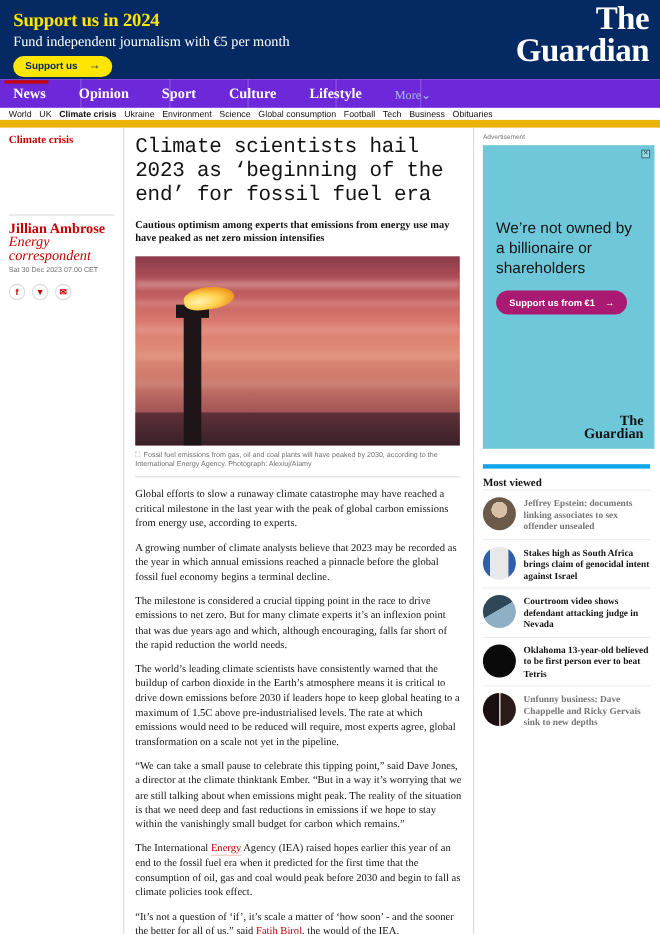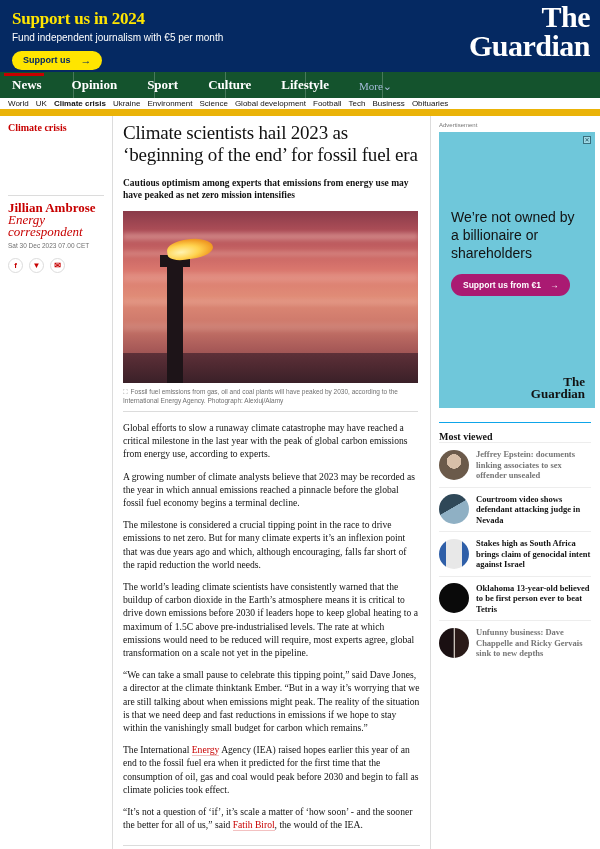--- a/index.html
+++ b/index.html
@@ -21,22 +21,22 @@
   .banner-title {
     color: #ffe500;
     font-family: "Liberation Serif", serif;
     font-weight: 700;
     font-size: 17px;
     letter-spacing: -0.2px;
     line-height: 19px;
   }
   .banner-sub {
     color: #ffffff;
-    font-family: Liberation Sans, sans-serif;
-    font-size: 10px;
+    font-family: Liberation Serif, serif;
+    font-size: 13px;
     margin-top: 4px;
     line-height: 12px;
   }
   .banner-btn {
     margin-top: 7px;
     display: inline-flex;
     align-items: center;
     gap: 10px;
     background: #ffe500;
     color: #052962;
@@ -59,21 +59,21 @@
     font-size: 30px;
     line-height: 29px;
     text-align: right;
     letter-spacing: -0.5px;
   }
   .masthead .l1 { display:block; }
   .masthead .l2 { display:block; }
 
   
   .nav {
-    background: #14532d;
+    background: #6d28d9;
     height: 26px;
     display: flex;
     align-items: flex-end;
     padding-left: 8px;
     position: relative;
   }
   .nav-item {
     color: #fff;
     font-family: "Liberation Serif", serif;
     font-weight: 700;
@@ -174,21 +174,21 @@
     display:flex; align-items:center; justify-content:center;
     color:#c70000;
     font-family:"Liberation Sans", sans-serif;
     font-size: 8px;
     font-weight:700;
     cursor:pointer;
   }
 
   
   h1.headline {
-    font-family: Liberation Serif, serif;
+    font-family: Liberation Mono, monospace;
     font-weight: 400;
     font-size: 19px;
     line-height: 22px;
     letter-spacing: -0.2px;
     color: #121212;
     margin-bottom: 11px;
   }
   .standfirst {
     font-family: "Liberation Serif", serif;
     font-weight: 700;
@@ -250,21 +250,21 @@
 
   
   .ad-label {
     font-family:"Liberation Sans", sans-serif;
     font-size: 6px; color:#767676; margin-bottom:4px;
   }
   .ad {
     width: 156px; height: 276px;
     background:#6fc7da;
     position: relative;
-    padding: 24px 12px;
+    padding: 14px 12px;
   }
   .ad-close {
     position:absolute; top:4px; right:4px;
     width:8px;height:8px; border:1px solid #3a6f7d; color:#20505c;
     font-family:"Liberation Sans", sans-serif; font-size:6px; line-height:6px;
     text-align:center; cursor:pointer; background:#9fd9e6;
   }
   .ad-head {
     font-family:"Liberation Sans", sans-serif;
     font-weight: 400;
@@ -285,25 +285,25 @@
   }
   .ad-logo {
     position:absolute; right:10px; bottom:8px;
     font-family:"Liberation Serif", serif; font-weight:700;
     font-size:13px; line-height:12px; text-align:right; color:#121212;
   }
   .mv-title {
     font-family:"Liberation Serif", serif;
     font-weight:700; font-size:10px;
     margin: 14px 0 0 0;
-    border-top: 1px solid #0ea5e9;
+    border-top: 4px solid #0ea5e9;
     padding-top: 8px;
   }
   .mv-item {
-    display:flex; gap:7px; align-items:center;
+    display:flex; gap:7px; align-items:flex-start;
     border-top:1px solid #ededed;
     padding: 6px 0;
     cursor:pointer;
   }
   .mv-item:first-of-type { border-top:none; }
   .mv-thumb {
     width: 30px; height: 30px; border-radius:50%;
     flex:none; background:#bbb; overflow:hidden; position:relative;
   }
   .mv-text {
@@ -346,21 +346,21 @@
     <div class="nav-divider" style="left:382px"></div>
   </div>
 
   <div class="subnav">
     <span>World</span>
     <span>UK</span>
     <span class="cur">Climate crisis</span>
     <span>Ukraine</span>
     <span>Environment</span>
     <span>Science</span>
-    <span>Global development</span>
+    <span>Global consumption</span>
     <span>Football</span>
     <span>Tech</span>
     <span>Business</span>
     <span>Obituaries</span>
   </div>
 
   <div class="grid">
 
     <div class="col-left">
       <div class="kicker">Climate crisis</div>
@@ -430,26 +430,26 @@
         </div>
       </div>
 
       <div class="mv-title">Most viewed</div>
 
       <div class="mv-item visited">
         <div class="mv-thumb" style="background:radial-gradient(circle at 50% 38%,#d8bfa8 0 30%,#6b5a4a 31% 100%)"></div>
         <div class="mv-text">Jeffrey Epstein: documents linking associates to sex offender unsealed</div>
       </div>
       <div class="mv-item">
+        <div class="mv-thumb" style="background:linear-gradient(90deg,#2f5fa8 0 22%,#e8e8e8 23% 77%,#2f5fa8 78% 100%)"></div>
+        <div class="mv-text">Stakes high as South Africa brings claim of genocidal intent against Israel</div>
+      </div>
+      <div class="mv-item">
         <div class="mv-thumb" style="background:linear-gradient(150deg,#2f4858 0 45%,#8fb0c4 46% 100%)"></div>
         <div class="mv-text">Courtroom video shows defendant attacking judge in Nevada</div>
-      </div>
-      <div class="mv-item">
-        <div class="mv-thumb" style="background:linear-gradient(90deg,#2f5fa8 0 22%,#e8e8e8 23% 77%,#2f5fa8 78% 100%)"></div>
-        <div class="mv-text">Stakes high as South Africa brings claim of genocidal intent against Israel</div>
       </div>
       <div class="mv-item">
         <div class="mv-thumb" style="background:#0a0a0a"></div>
         <div class="mv-text">Oklahoma 13-year-old believed to be first person ever to beat Tetris</div>
       </div>
       <div class="mv-item visited">
         <div class="mv-thumb" style="background:linear-gradient(90deg,#1a1012 0 48%,#c8c0b8 49% 53%,#2a1a18 54% 100%)"></div>
         <div class="mv-text">Unfunny business: Dave Chappelle and Ricky Gervais sink to new depths</div>
       </div>
     </div>

